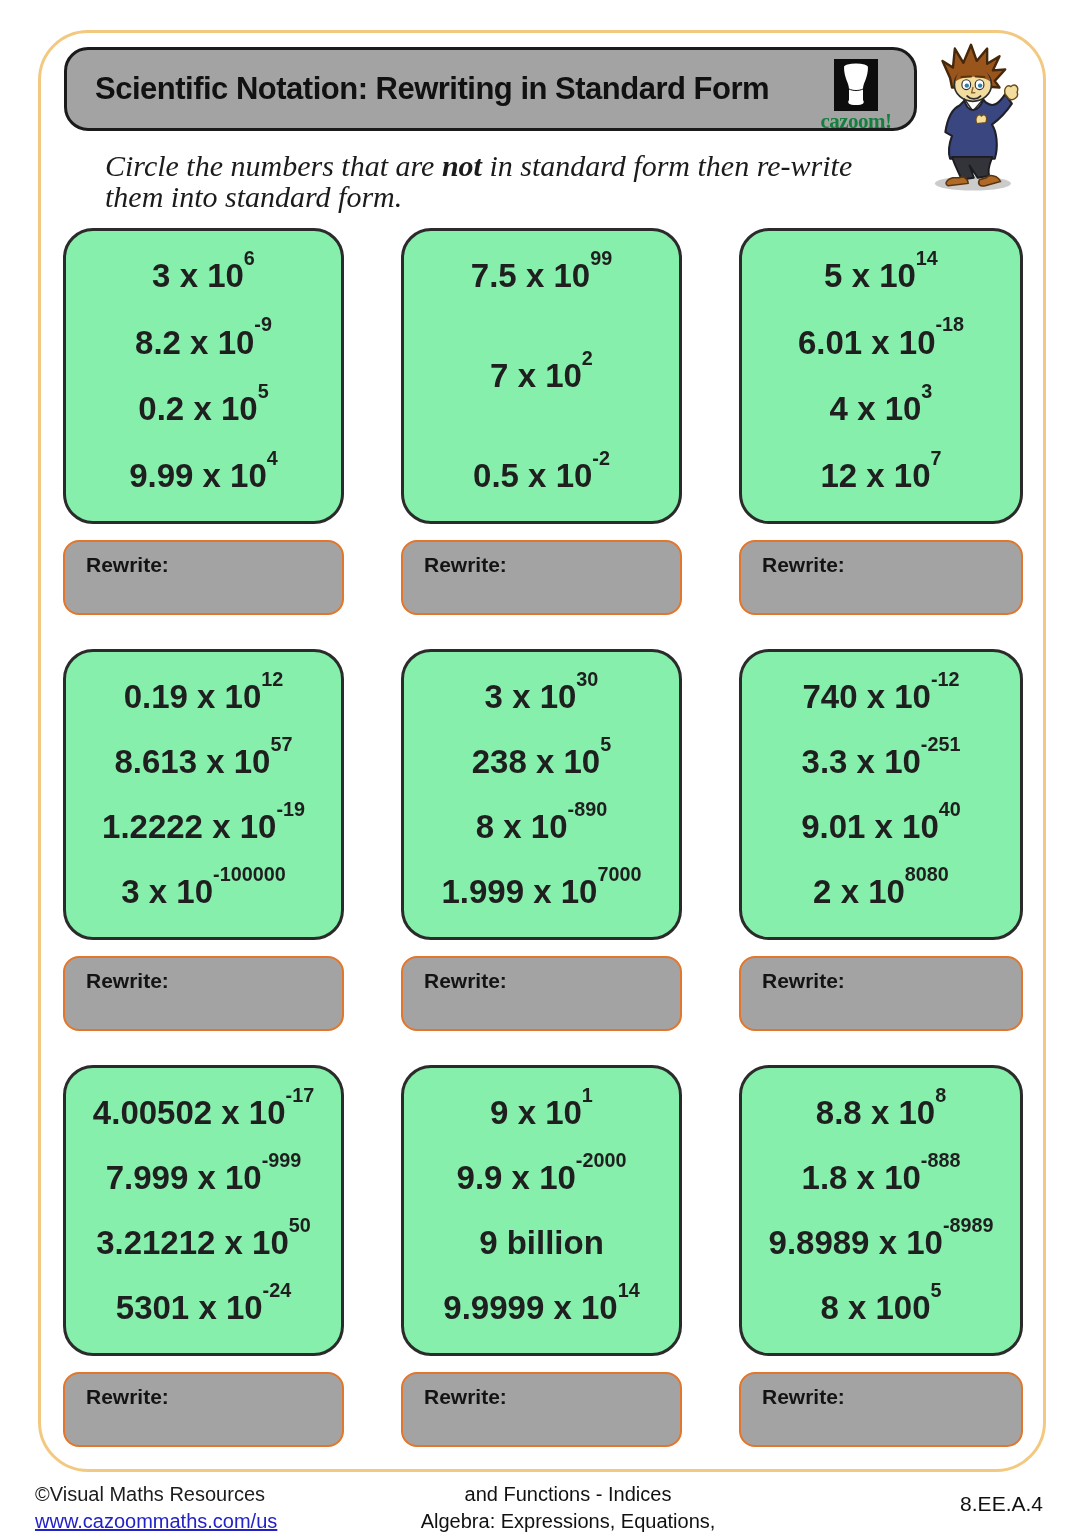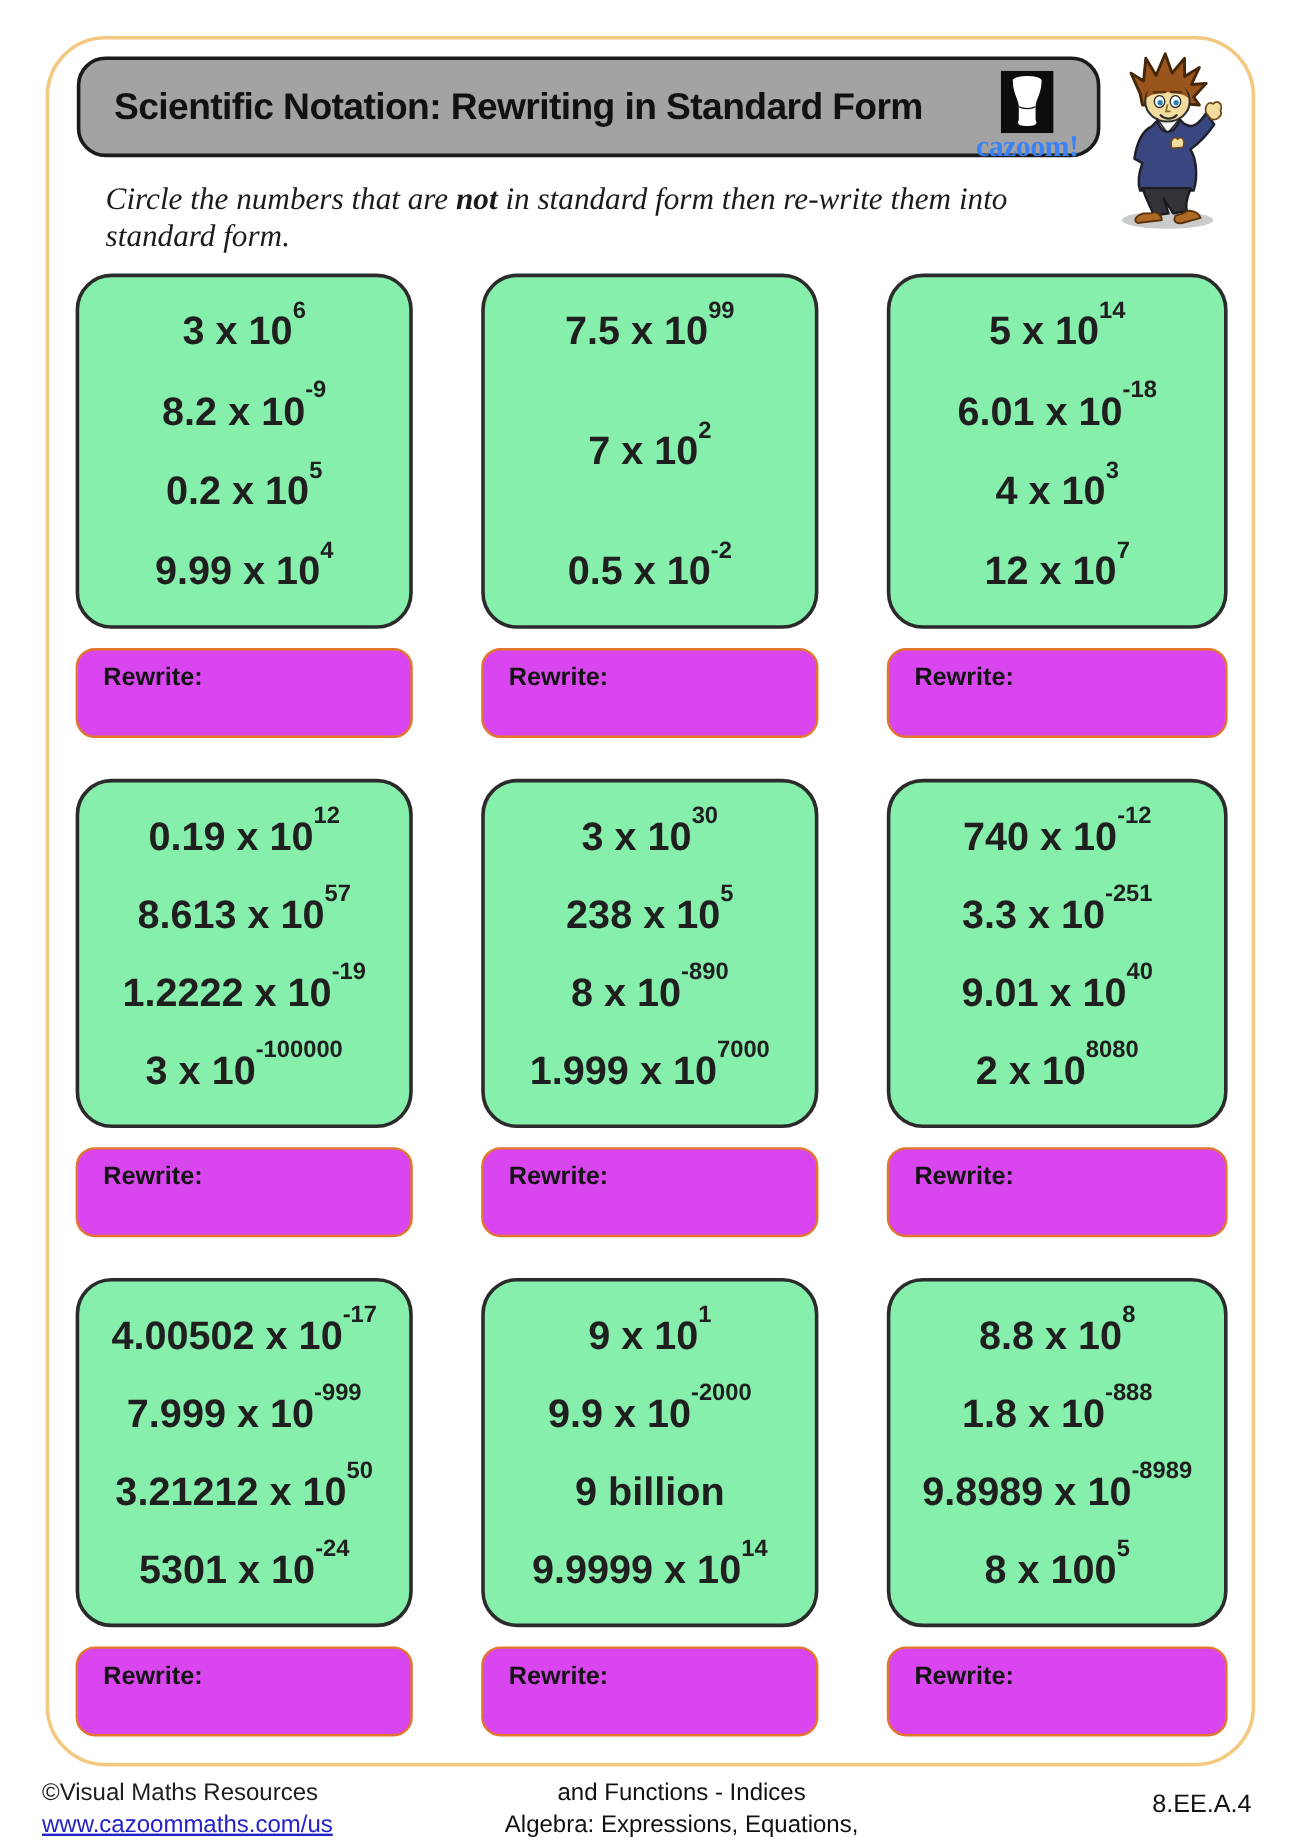--- a/index.html
+++ b/index.html
@@ -27,31 +27,31 @@
     font-size: 31px; font-weight: bold; letter-spacing: -0.5px;
     padding-left: 28px; color: #111;
   }
   .logo {
     position: absolute; left: 808px; top: 59px; width: 96px;
     text-align: center; z-index: 3;
   }
   .logo-box { width: 44px; height: 52px; margin: 0 auto; display: block; }
   .logo-text {
     font-family: "Liberation Serif", serif;
-    font-weight: bold; font-size: 25px; color: #3b82f6;
+    font-weight: bold; font-size: 21px; color: #15803d;
     margin-top: -2px; letter-spacing: -0.5px;
   }
   .mascot {
     position: absolute; left: 923px; top: 40px;
     width: 96px; height: 152px;
   }
   .instructions {
-    position: absolute; left: 88px; top: 150px; width: 760px;
+    position: absolute; left: 105px; top: 150px; width: 760px;
     font-family: "Liberation Serif", serif; font-style: italic;
-    font-size: 26px; line-height: 31px; color: #1b1b1b;
+    font-size: 30px; line-height: 31px; color: #1b1b1b;
   }
   .grid {
     position: absolute; left: 63px; top: 228px;
     display: grid;
     grid-template-columns: 281px 281px 284px;
     grid-template-rows: 387px 382px 382px;
     column-gap: 57px; row-gap: 34px;
   }
   .cell { display: flex; flex-direction: column; }
   .expr-box {
@@ -66,21 +66,21 @@
     text-align: center;
     font-size: 33px; font-weight: bold; color: #1f1f1f;
     white-space: nowrap;
   }
   .expr sup {
     font-size: 0.6em; position: relative; top: -0.52em;
     letter-spacing: 0;
   }
   .rewrite-box {
     height: 75px;
-    background: #d946ef;
+    background: #a3a3a3;
     border: 2.5px solid #E2762C; border-radius: 16px;
     padding: 11px 0 0 21px;
   }
   .rewrite-label { font-size: 21px; font-weight: bold; color: #141414; }
   .footer-left {
     position: absolute; left: 35px; top: 1481px;
     font-size: 20px; line-height: 27px;
   }
   .footer-link {
     color: #2321C8; text-decoration: underline; cursor: pointer;

